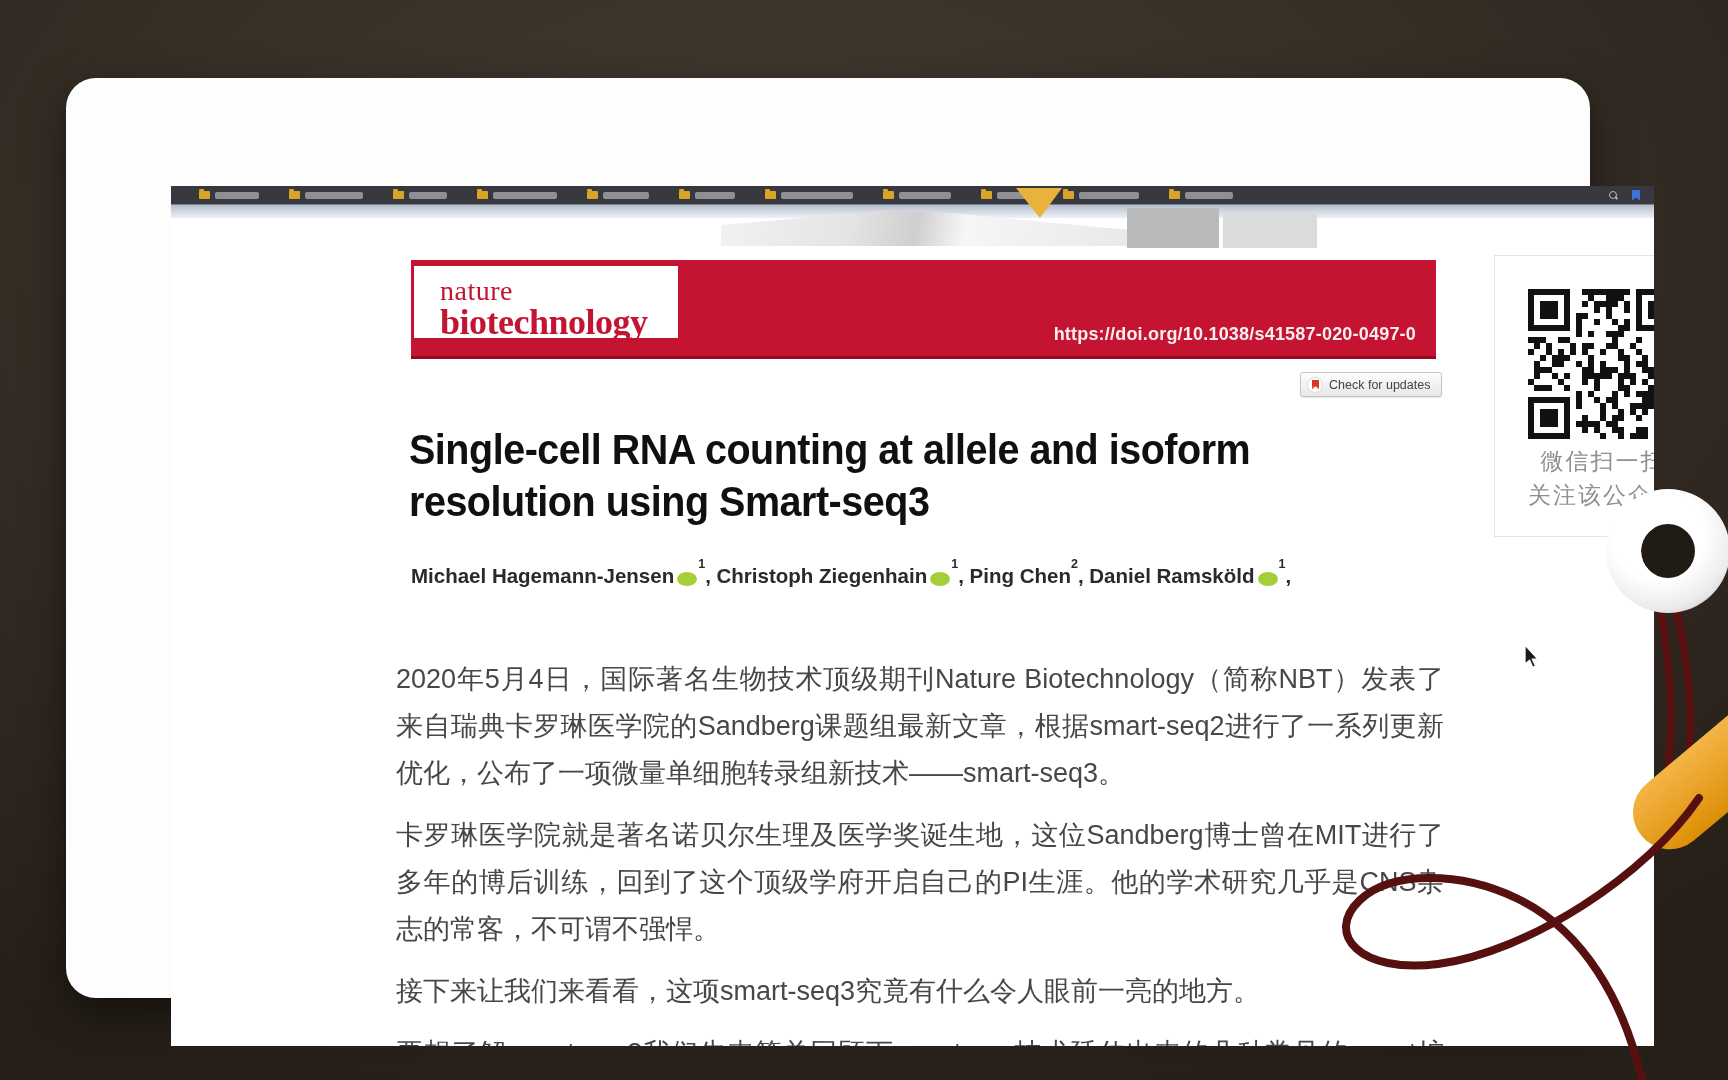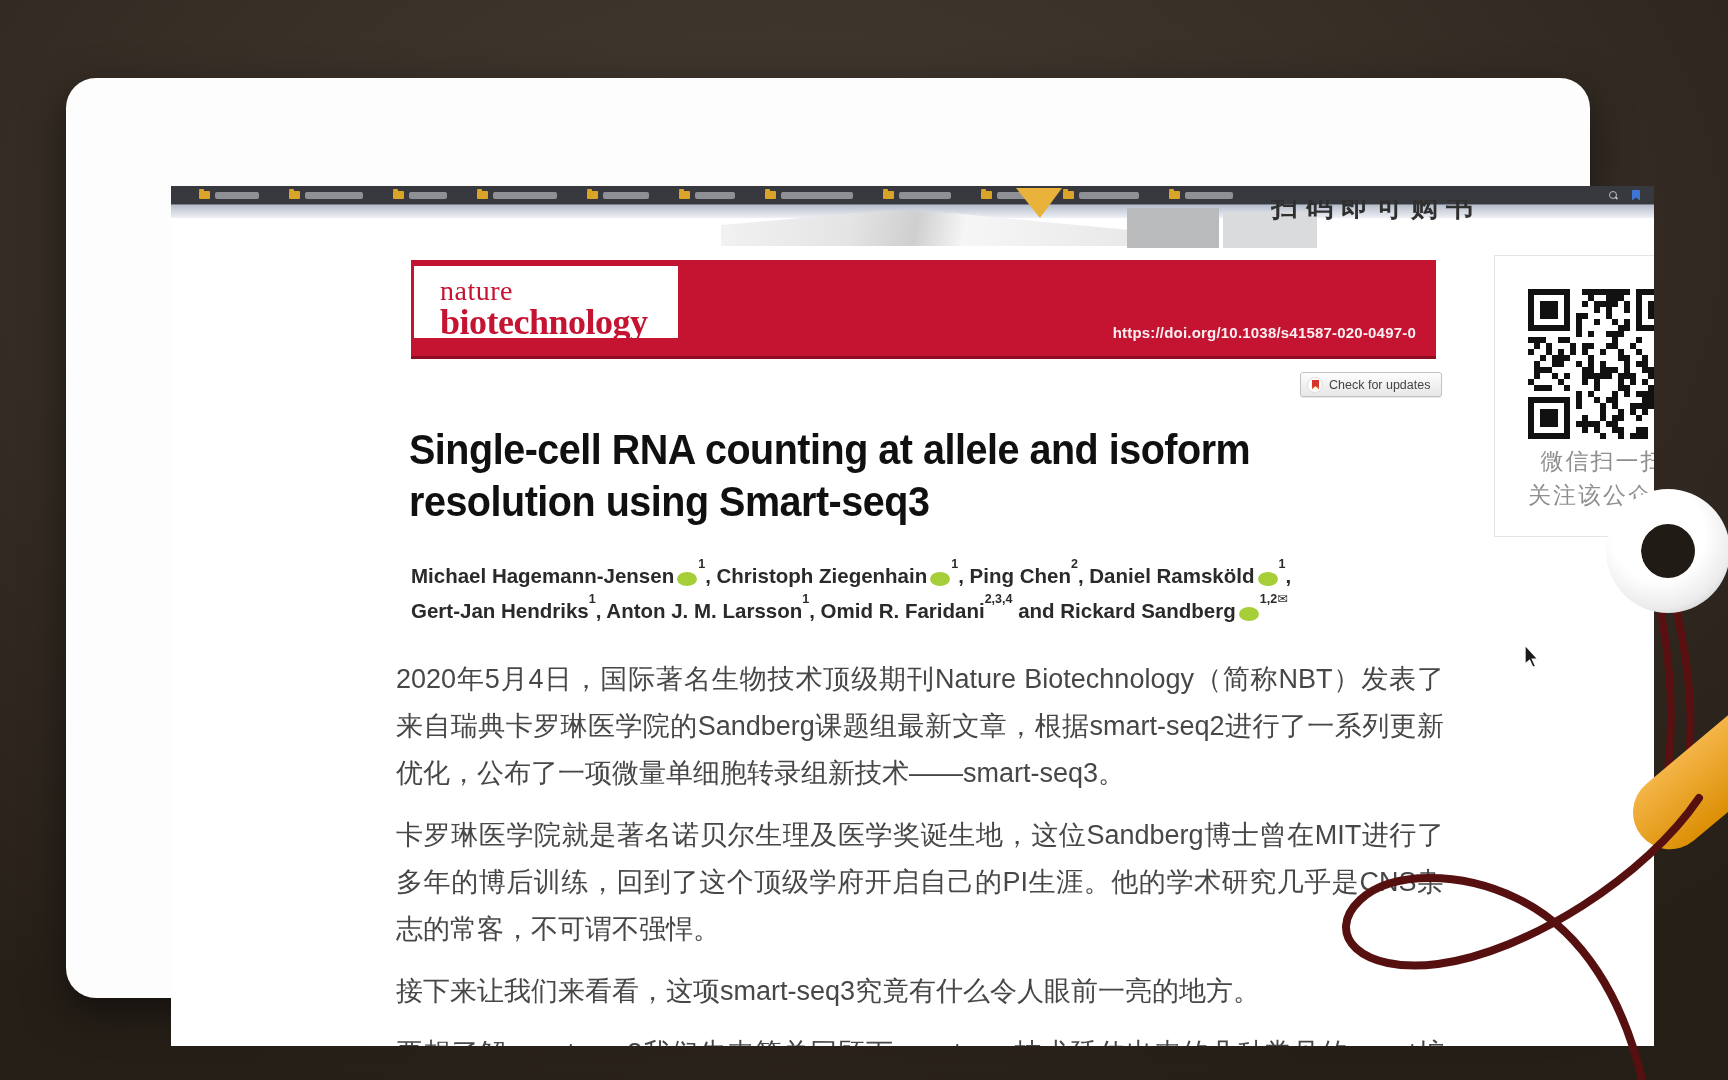--- a/index.html
+++ b/index.html
@@ -44,21 +44,21 @@
   .cliptext{position:absolute;left:1100px;top:14px;height:22px;width:360px;overflow:hidden;}
   .cliptext span{display:block;margin-top:-11px;font-size:27px;font-weight:600;color:#2f2f2f;letter-spacing:8px;white-space:nowrap;}
   
   .nbt{position:absolute;left:240px;top:74px;width:1025px;height:99px;background:var(--nature-red);
     border-bottom:3px solid #8f0d22;}
   .logo-box{position:absolute;left:2px;top:5px;bottom:17px;width:266px;background:#ffffff;
     border:1px solid var(--nature-red);padding:10px 0 0 26px;}
   .logo1{font-family:"Liberation Serif","DejaVu Serif",serif;font-size:28px;color:var(--nature-red);letter-spacing:.5px;line-height:30px;}
   .logo2{font-family:"Liberation Serif","DejaVu Serif",serif;font-size:36px;font-weight:bold;color:var(--nature-red);line-height:38px;margin-top:-3px;letter-spacing:-.5px;}
   .letters{position:absolute;right:20px;top:13px;font-size:37px;font-weight:bold;color:#fff;letter-spacing:1.5px;}
-  .doi{position:absolute;right:20px;top:64px;font-size:15px;font-weight:bold;color:rgba(255,255,255,.93);letter-spacing:.2px;cursor:pointer;}
+  .doi{position:absolute;right:20px;top:64px;font-size:18px;font-weight:bold;color:rgba(255,255,255,.93);letter-spacing:.2px;cursor:pointer;}
   
   .chk{position:absolute;left:1129px;top:186px;width:142px;height:25px;border:1px solid #c2c2c2;border-radius:3px;
     background:linear-gradient(#fdfdfd,#e7e7e7);display:flex;align-items:center;gap:6px;padding-left:6px;
     box-shadow:0 1px 1px rgba(0,0,0,.10);cursor:pointer;}
   .cm-circle{width:16px;height:16px;border-radius:50%;background:#fff;border:1px solid #ddd;position:relative;flex:0 0 auto;}
   .cm-circle::before{content:"";position:absolute;left:4px;top:2px;width:7px;height:10px;
     background:linear-gradient(#d6352b 55%,#e8862b);clip-path:polygon(0 0,100% 0,100% 100%,50% 68%,0 100%);}
   .chk-label{font-size:12.5px;color:#444;}
   
   .title{position:absolute;left:238px;top:238px;font-size:42px;line-height:52px;font-weight:bold;color:#101010;
@@ -140,44 +140,40 @@
           <span class="search-glyph"></span>
           <span class="bookmark-blue"></span>
         </div>
       </div>
       <div class="toolstrip"></div>
 
       <div class="wedge"></div>
       <div class="yellow-arrow"></div>
       <div class="blockA"></div>
       <div class="blockB"></div>
-      <div class="cliptext">
-        <span>扫码即可购书</span>
-      </div>
 
       <div class="nbt">
         <div class="logo-box">
           <div class="logo1">nature</div>
           <div class="logo2">biotechnology</div>
         </div>
         <div class="doi">https://doi.org/10.1038/s41587-020-0497-0</div>
       </div>
 
       <div class="chk">
         <span class="cm-circle"></span>
         <span class="chk-label">Check for updates</span>
       </div>
 
       <div class="title">
         <div>Single-cell RNA counting at allele and isoform</div>
         <div>resolution using Smart-seq3</div>
       </div>
       <div class="authors">
         <div class="author-line"><span>Michael Hagemann-Jensen</span><span class="orcid">iD</span><sup>1</sup>, <span>Christoph Ziegenhain</span><span class="orcid">iD</span><sup>1</sup>, <span>Ping Chen</span><sup>2</sup>, <span>Daniel Ramsköld</span><span class="orcid">iD</span><sup>1</sup>,</div>
-        <div class="author-line"><span>Gert-Jan Hendriks</span><sup>1</sup>, <span>Anton J. M. Larsson</span><sup>1</sup>, <span>Omid R. Faridani</span><sup>2,3,4</sup> and <span>Rickard Sandberg</span><span class="orcid">iD</span><sup>1,2</sup><sup class="mail">✉</sup></div>
       </div>
 
       <div class="paras">
           <div class="para">2020年5月4日，国际著名生物技术顶级期刊Nature Biotechnology（简称NBT）发表了来自瑞典卡罗琳医学院的Sandberg课题组最新文章，根据smart-seq2进行了一系列更新优化，公布了一项微量单细胞转录组新技术——smart-seq3。</div>
           <div class="para">卡罗琳医学院就是著名诺贝尔生理及医学奖诞生地，这位Sandberg博士曾在MIT进行了多年的博后训练，回到了这个顶级学府开启自己的PI生涯。他的学术研究几乎是CNS杂志的常客，不可谓不强悍。</div>
           <div class="para">接下来让我们来看看，这项smart-seq3究竟有什么令人眼前一亮的地方。</div>
           <div class="para">要想了解smart-seq3我们先来简单回顾下smart-seq技术延伸出来的几种常见的smart扩增与建库</div>
         </div>
 
       <div class="qr-panel">

